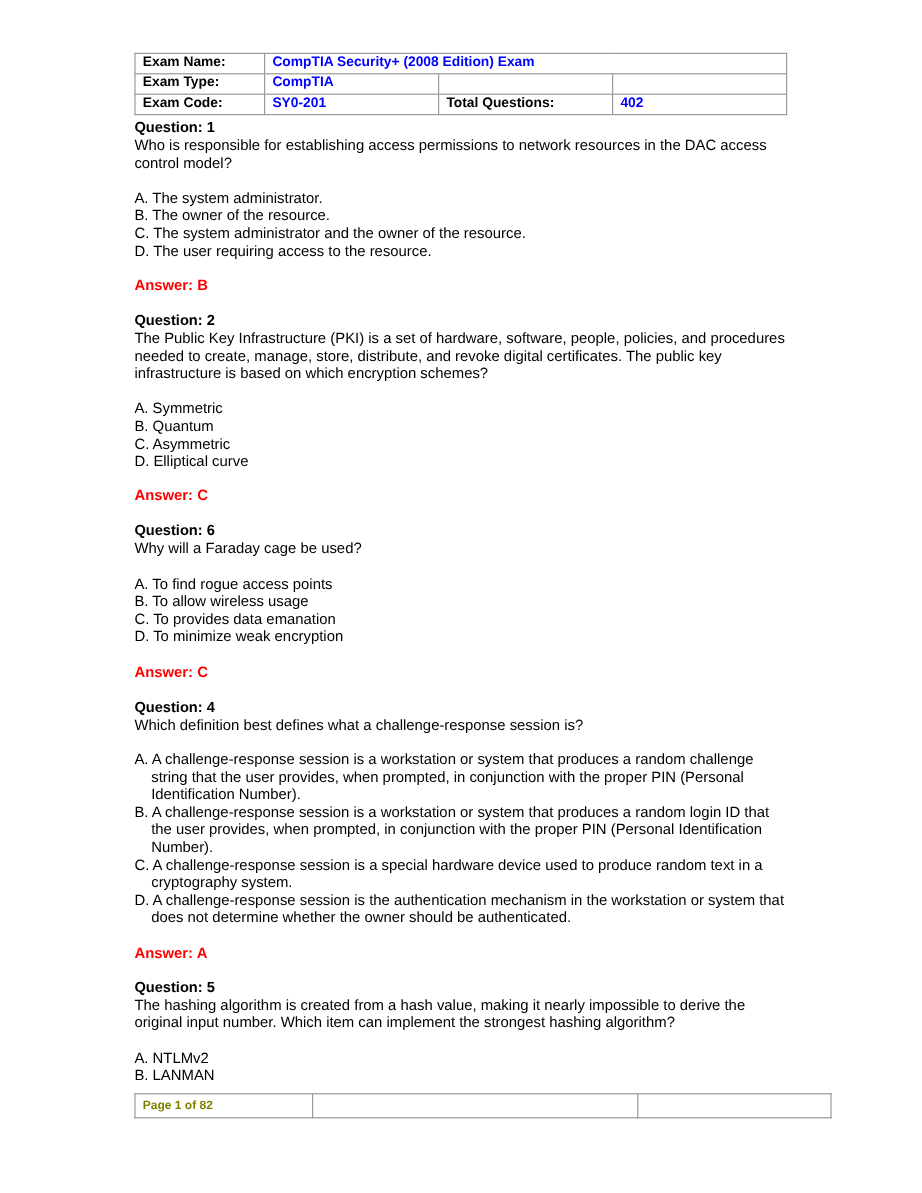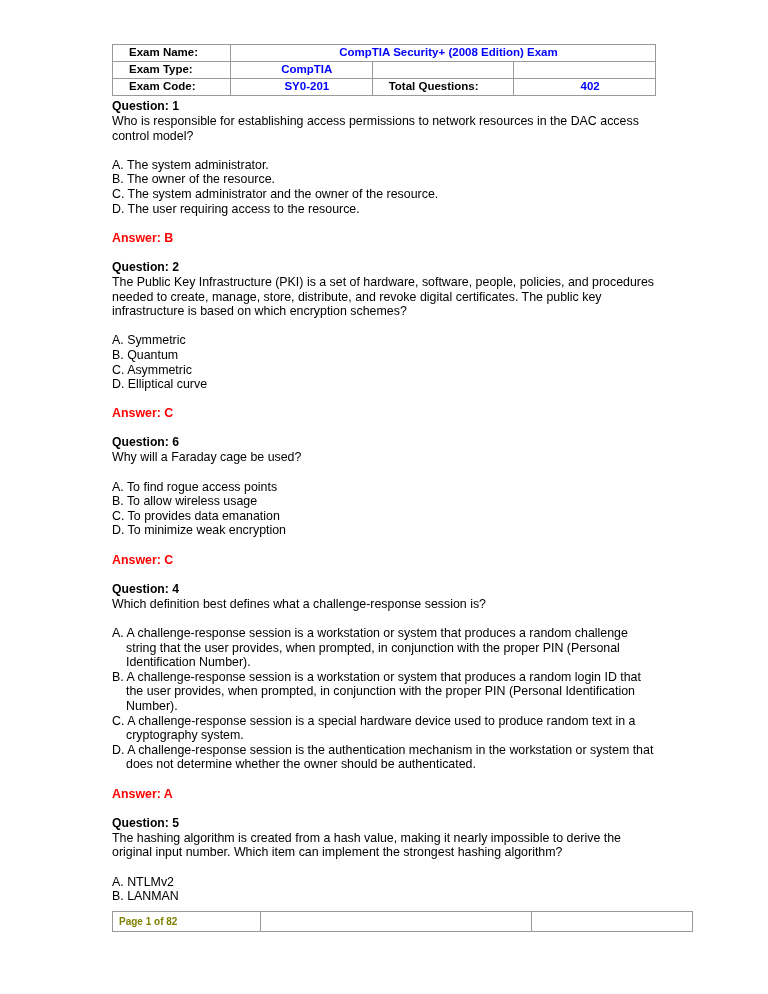--- a/index.html
+++ b/index.html
@@ -24,36 +24,35 @@
 
   
   .info-table {
     margin-top: 44px;
     width: 544px;
     border-collapse: collapse;
     table-layout: fixed;
   }
   .info-table td {
     border: 1px solid #9a9a9a;
-    padding: 1px 5px 2px 16px;
+    padding: 1px 5px 2px 6px;
     font-size: 11.5px;
     line-height: 13px;
     height: 13px;
     vertical-align: middle;
     white-space: nowrap;
     overflow: hidden;
   }
   .lbl {
     font-weight: bold;
     color: #000000;
   }
   .val {
     font-weight: bold;
     color: #0000ff;
-    text-align: center;
   }
   .col-a { width: 96px; }
   .col-b { width: 238px; }
   .col-c { width: 112px; }
   .col-d { width: 96px; }
 
   
   .content {
     margin-top: 3px;
     font-size: 12.4px;

